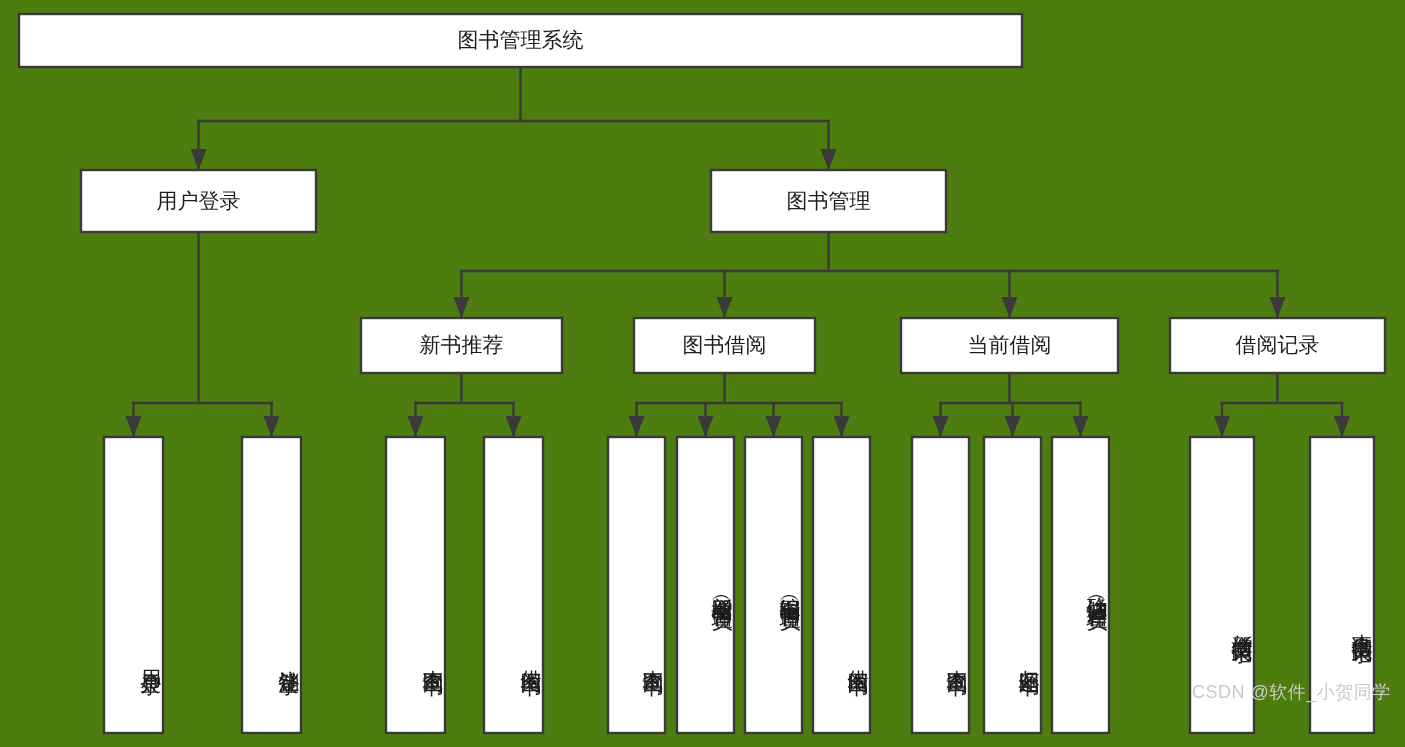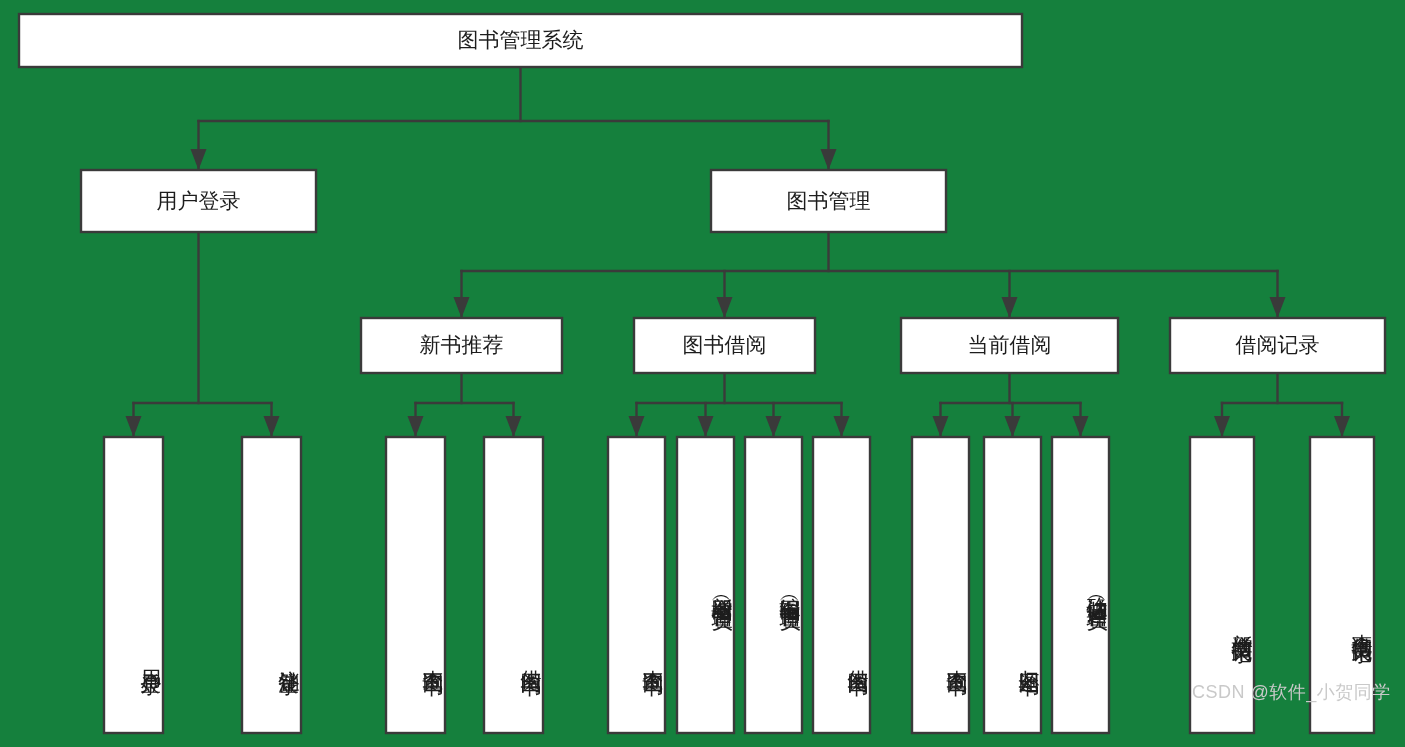--- a/index.html
+++ b/index.html
@@ -8,21 +8,21 @@
     padding: 0;
     background: #ffffff;
   }
   body {
     font-family: "Liberation Sans", "DejaVu Sans", sans-serif;
   }
   #diagram-root {
     position: relative;
     width: 1405px;
     height: 747px;
-    background: #15803d;
+    background: #4d7c0f;
     overflow: hidden;
     text-align: right;
   }
   svg#tree-svg {
     position: absolute;
     left: 0;
     top: 0;
     width: 1405px;
     height: 747px;
   }

